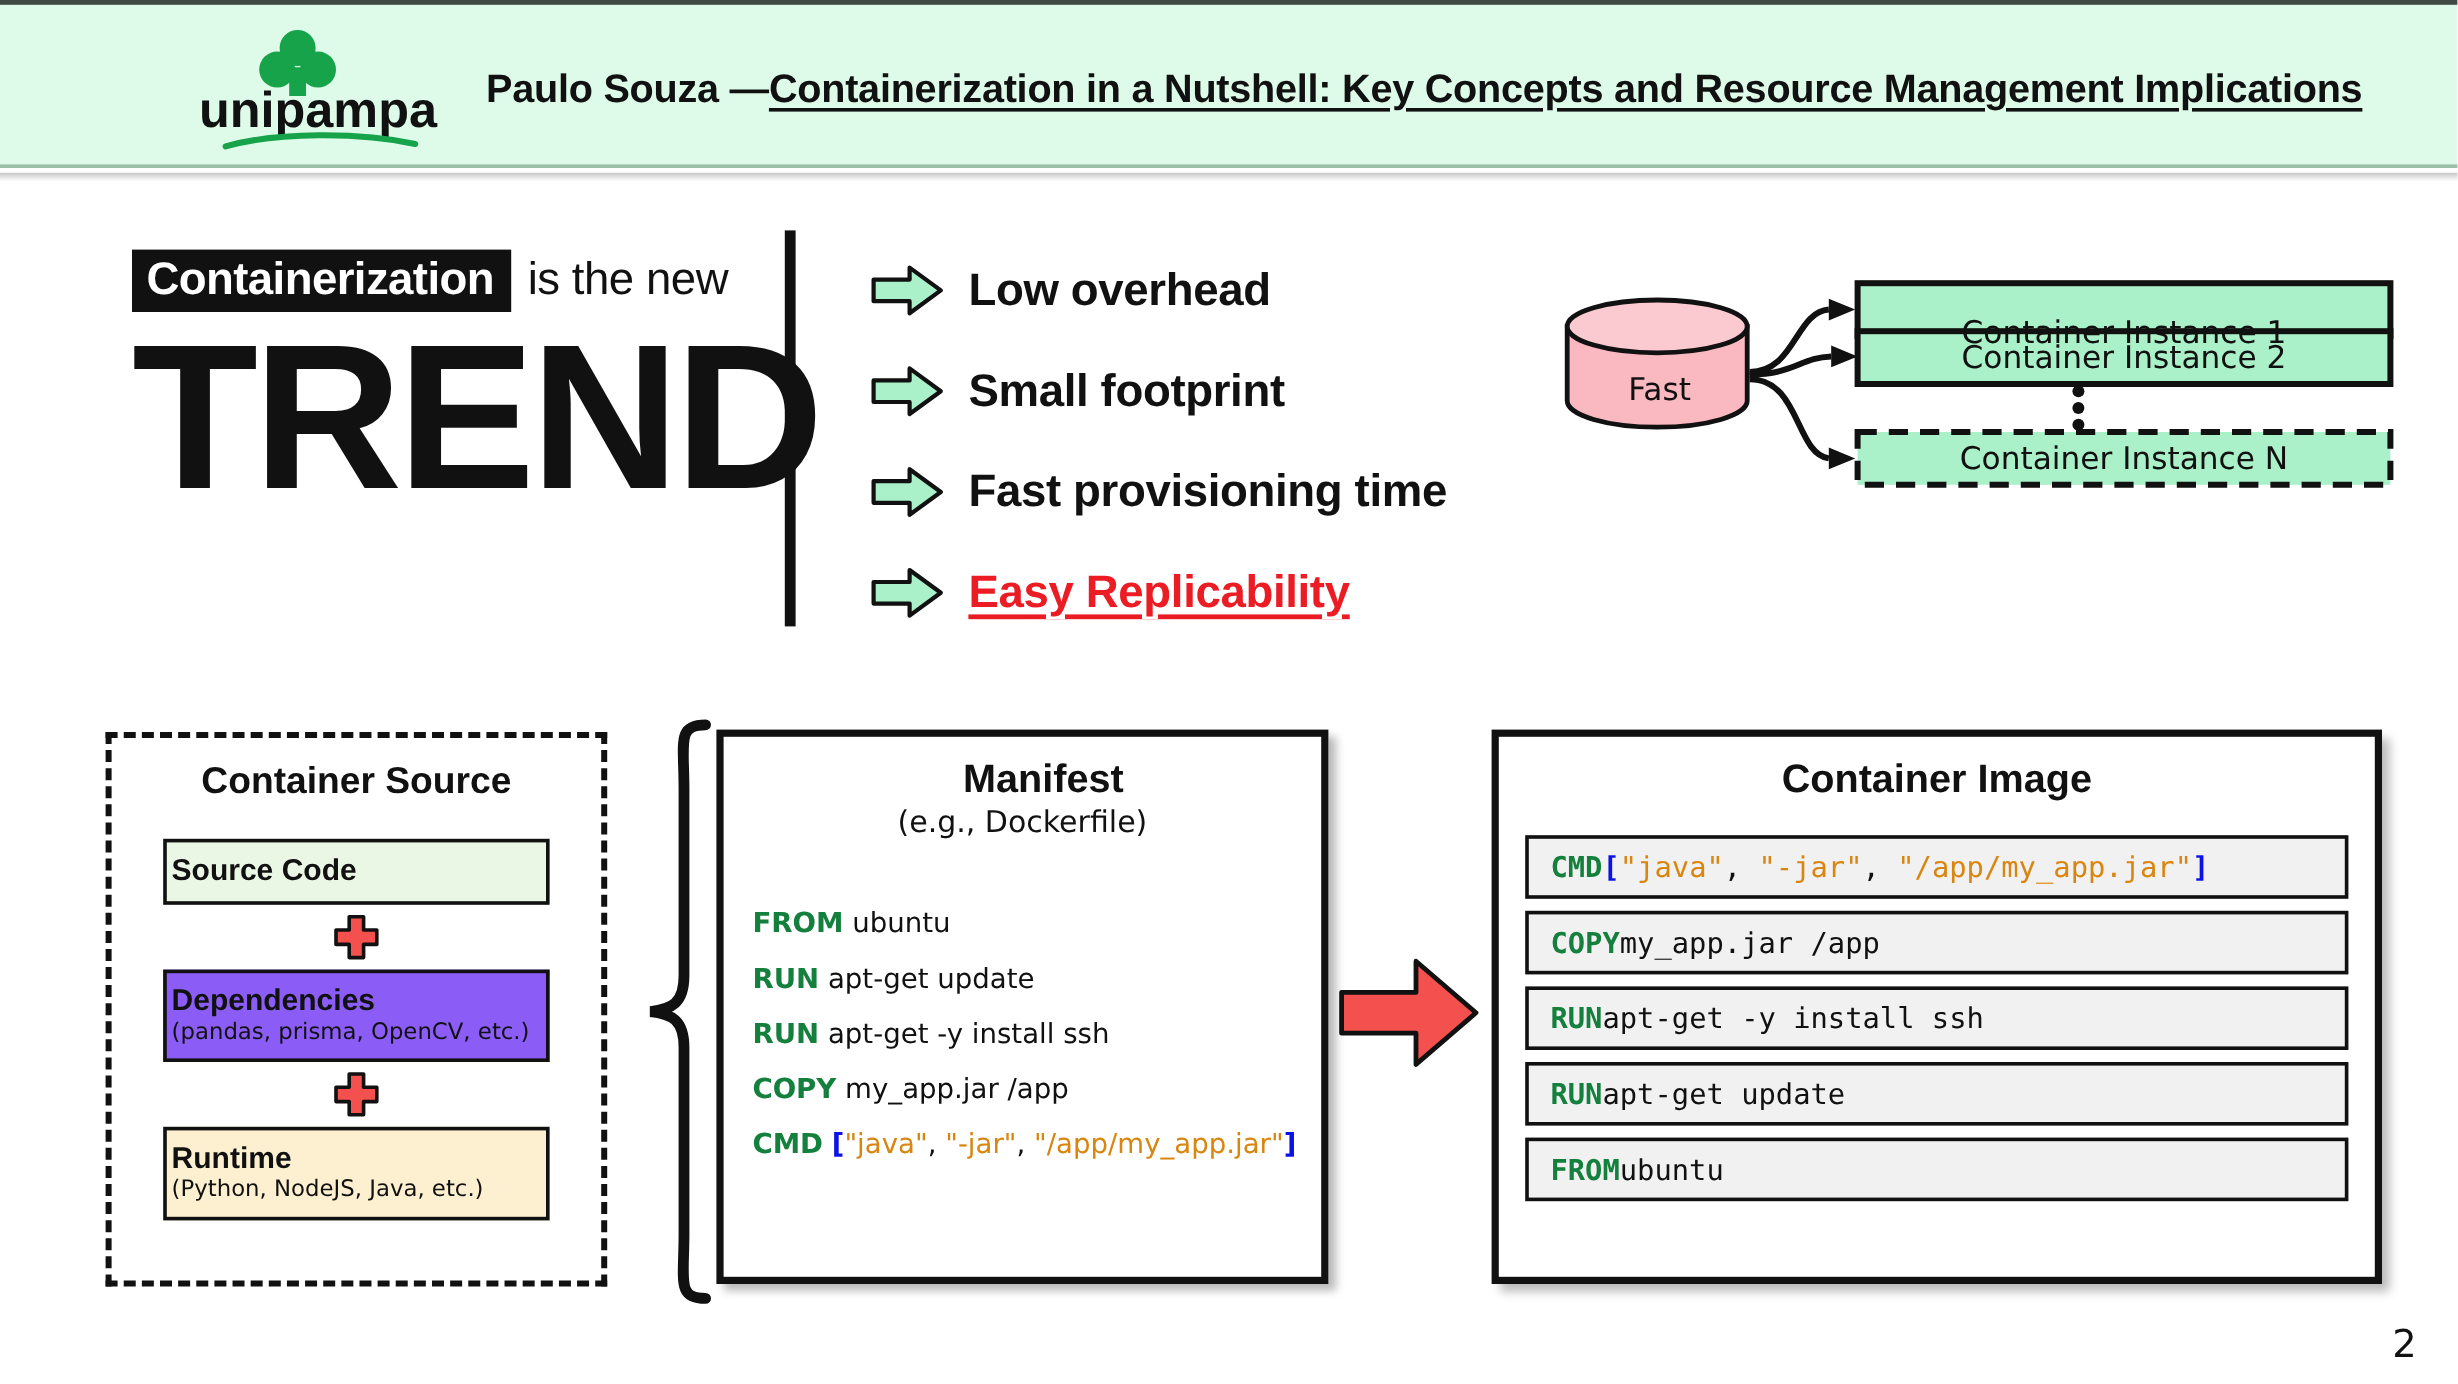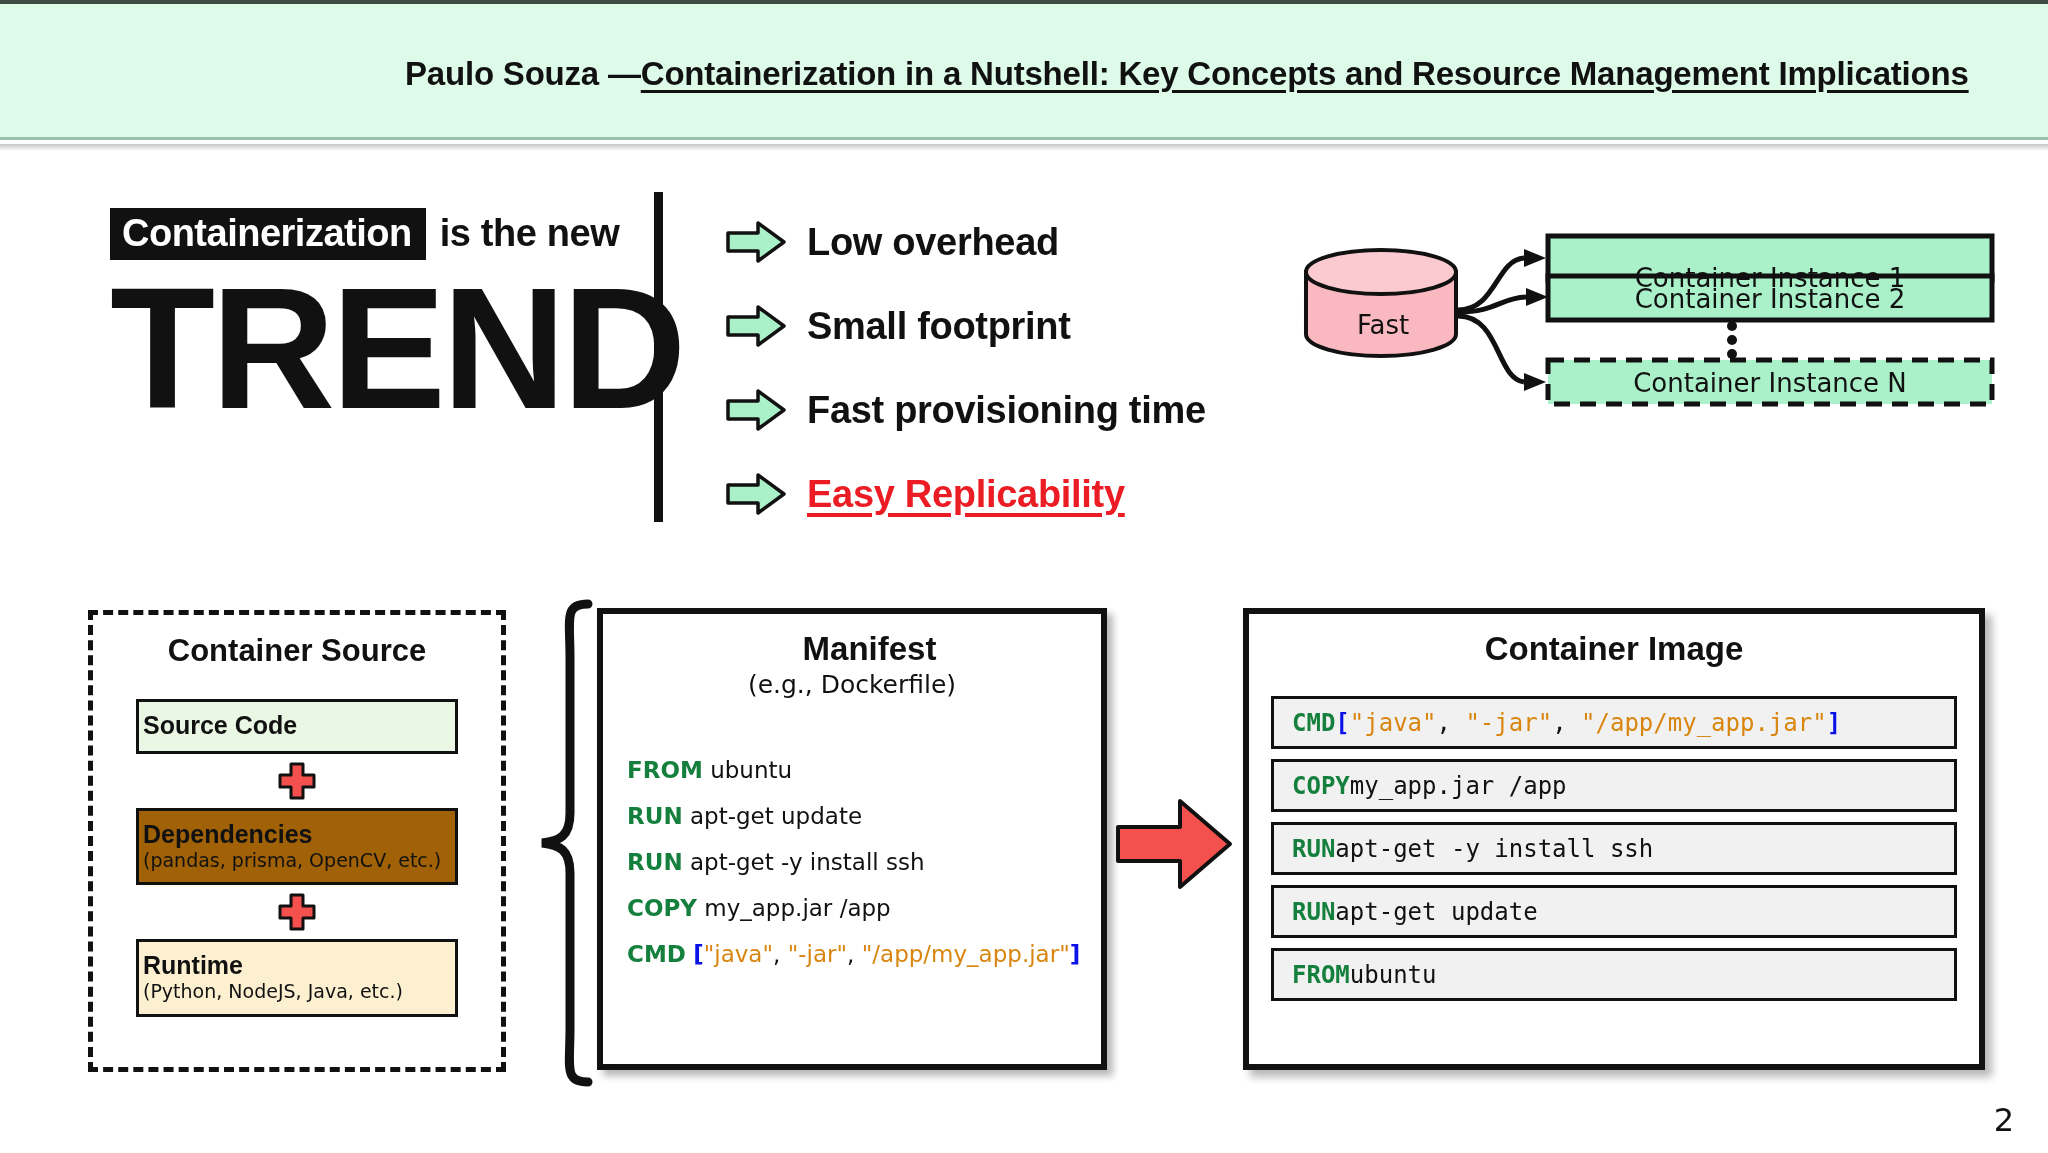--- a/index.html
+++ b/index.html
@@ -37,21 +37,21 @@
 
   
   #headline-block { position: absolute; left: 110px; top: 208px; width: 520px; }
   #headline-line1 { display: flex; align-items: baseline; white-space: nowrap; }
   #chip-containerization {
     background: #111; color: #fff; font-weight: 700; font-size: 38px;
     padding: 6px 14px 8px 12px; line-height: 1; letter-spacing: -0.5px;
     display: inline-block;
   }
   #headline-rest {
-    color: #111; font-weight: 700; font-size: 38px; margin-left: 14px;
+    color: #111; font-weight: 400; font-size: 38px; margin-left: 14px;
     letter-spacing: -0.4px;
   }
   #headline-trend {
     margin-top: 8px; color: #111; font-weight: 700; font-size: 172px;
     line-height: 0.94; letter-spacing: -4px;
   }
 
   
   #divider {
     position: absolute; left: 654px; top: 192px; width: 9px; height: 330px;
@@ -83,21 +83,21 @@
     text-align: center; font-size: 31px; font-weight: 700; color: #111;
     margin-top: 18px;
   }
   .cc-box {
     width: 322px; margin: 0 auto; border: 3px solid #111; text-align: left;
     padding: 9px 4px 11px;
   }
   .cc-box .main { font-size: 25px; font-weight: 700; color: #111; line-height: 1.15; }
   .cc-box .sub { font-size: 19px; color: #111; line-height: 1.2; font-family: "DejaVu Sans", sans-serif; }
   #cc-src { background: #eaf7e4; margin-top: 30px; }
-  #cc-dep { background: #a16207; }
+  #cc-dep { background: #8b5cf6; }
   #cc-run { background: #fdf0d0; }
   .plus-wrap { display: flex; justify-content: center; padding: 7px 0; }
   .plus-icon { width: 42px; height: 40px; }
 
   
   #brace { position: absolute; left: 530px; top: 598px; width: 70px; height: 490px; }
 
   
   #manifest {
     position: absolute; left: 597px; top: 608px; width: 510px; height: 462px;
@@ -137,20 +137,32 @@
     position: absolute; right: 34px; bottom: 14px;
     font-size: 32px; color: #111; font-family: "DejaVu Sans", sans-serif;
   }
 </style>
 </head>
 <body>
 
 <div id="slide">
 
   <div id="header">
+    <div id="logo">
+      <svg width="230" height="112" viewBox="0 0 230 112">
+        <g fill="#16a34a">
+          <circle cx="98" cy="22" r="15"></circle>
+          <circle cx="81" cy="40" r="15"></circle>
+          <circle cx="115" cy="40" r="15"></circle>
+          <path d="M91 38 h14 v24 h-14 z"></path>
+        </g>
+        <text x="115" y="88" text-anchor="middle" fill="#111" font-family="Liberation Sans, sans-serif" font-size="42" font-weight="700">unipampa</text>
+        <path d="M38 104 C80 92, 150 92, 196 102" stroke="#16a34a" stroke-width="5" fill="none" stroke-linecap="round"></path>
+      </svg>
+    </div>
     <div id="header-title">
       <span class="plain">Paulo Souza — </span>
       <span class="underlined">Containerization in a Nutshell: Key Concepts and Resource Management Implications</span>
     </div>
   </div>
 
   <div id="headline-block">
     <div id="headline-line1">
       <span id="chip-containerization">Containerization</span>
       <span id="headline-rest">is the new</span>

